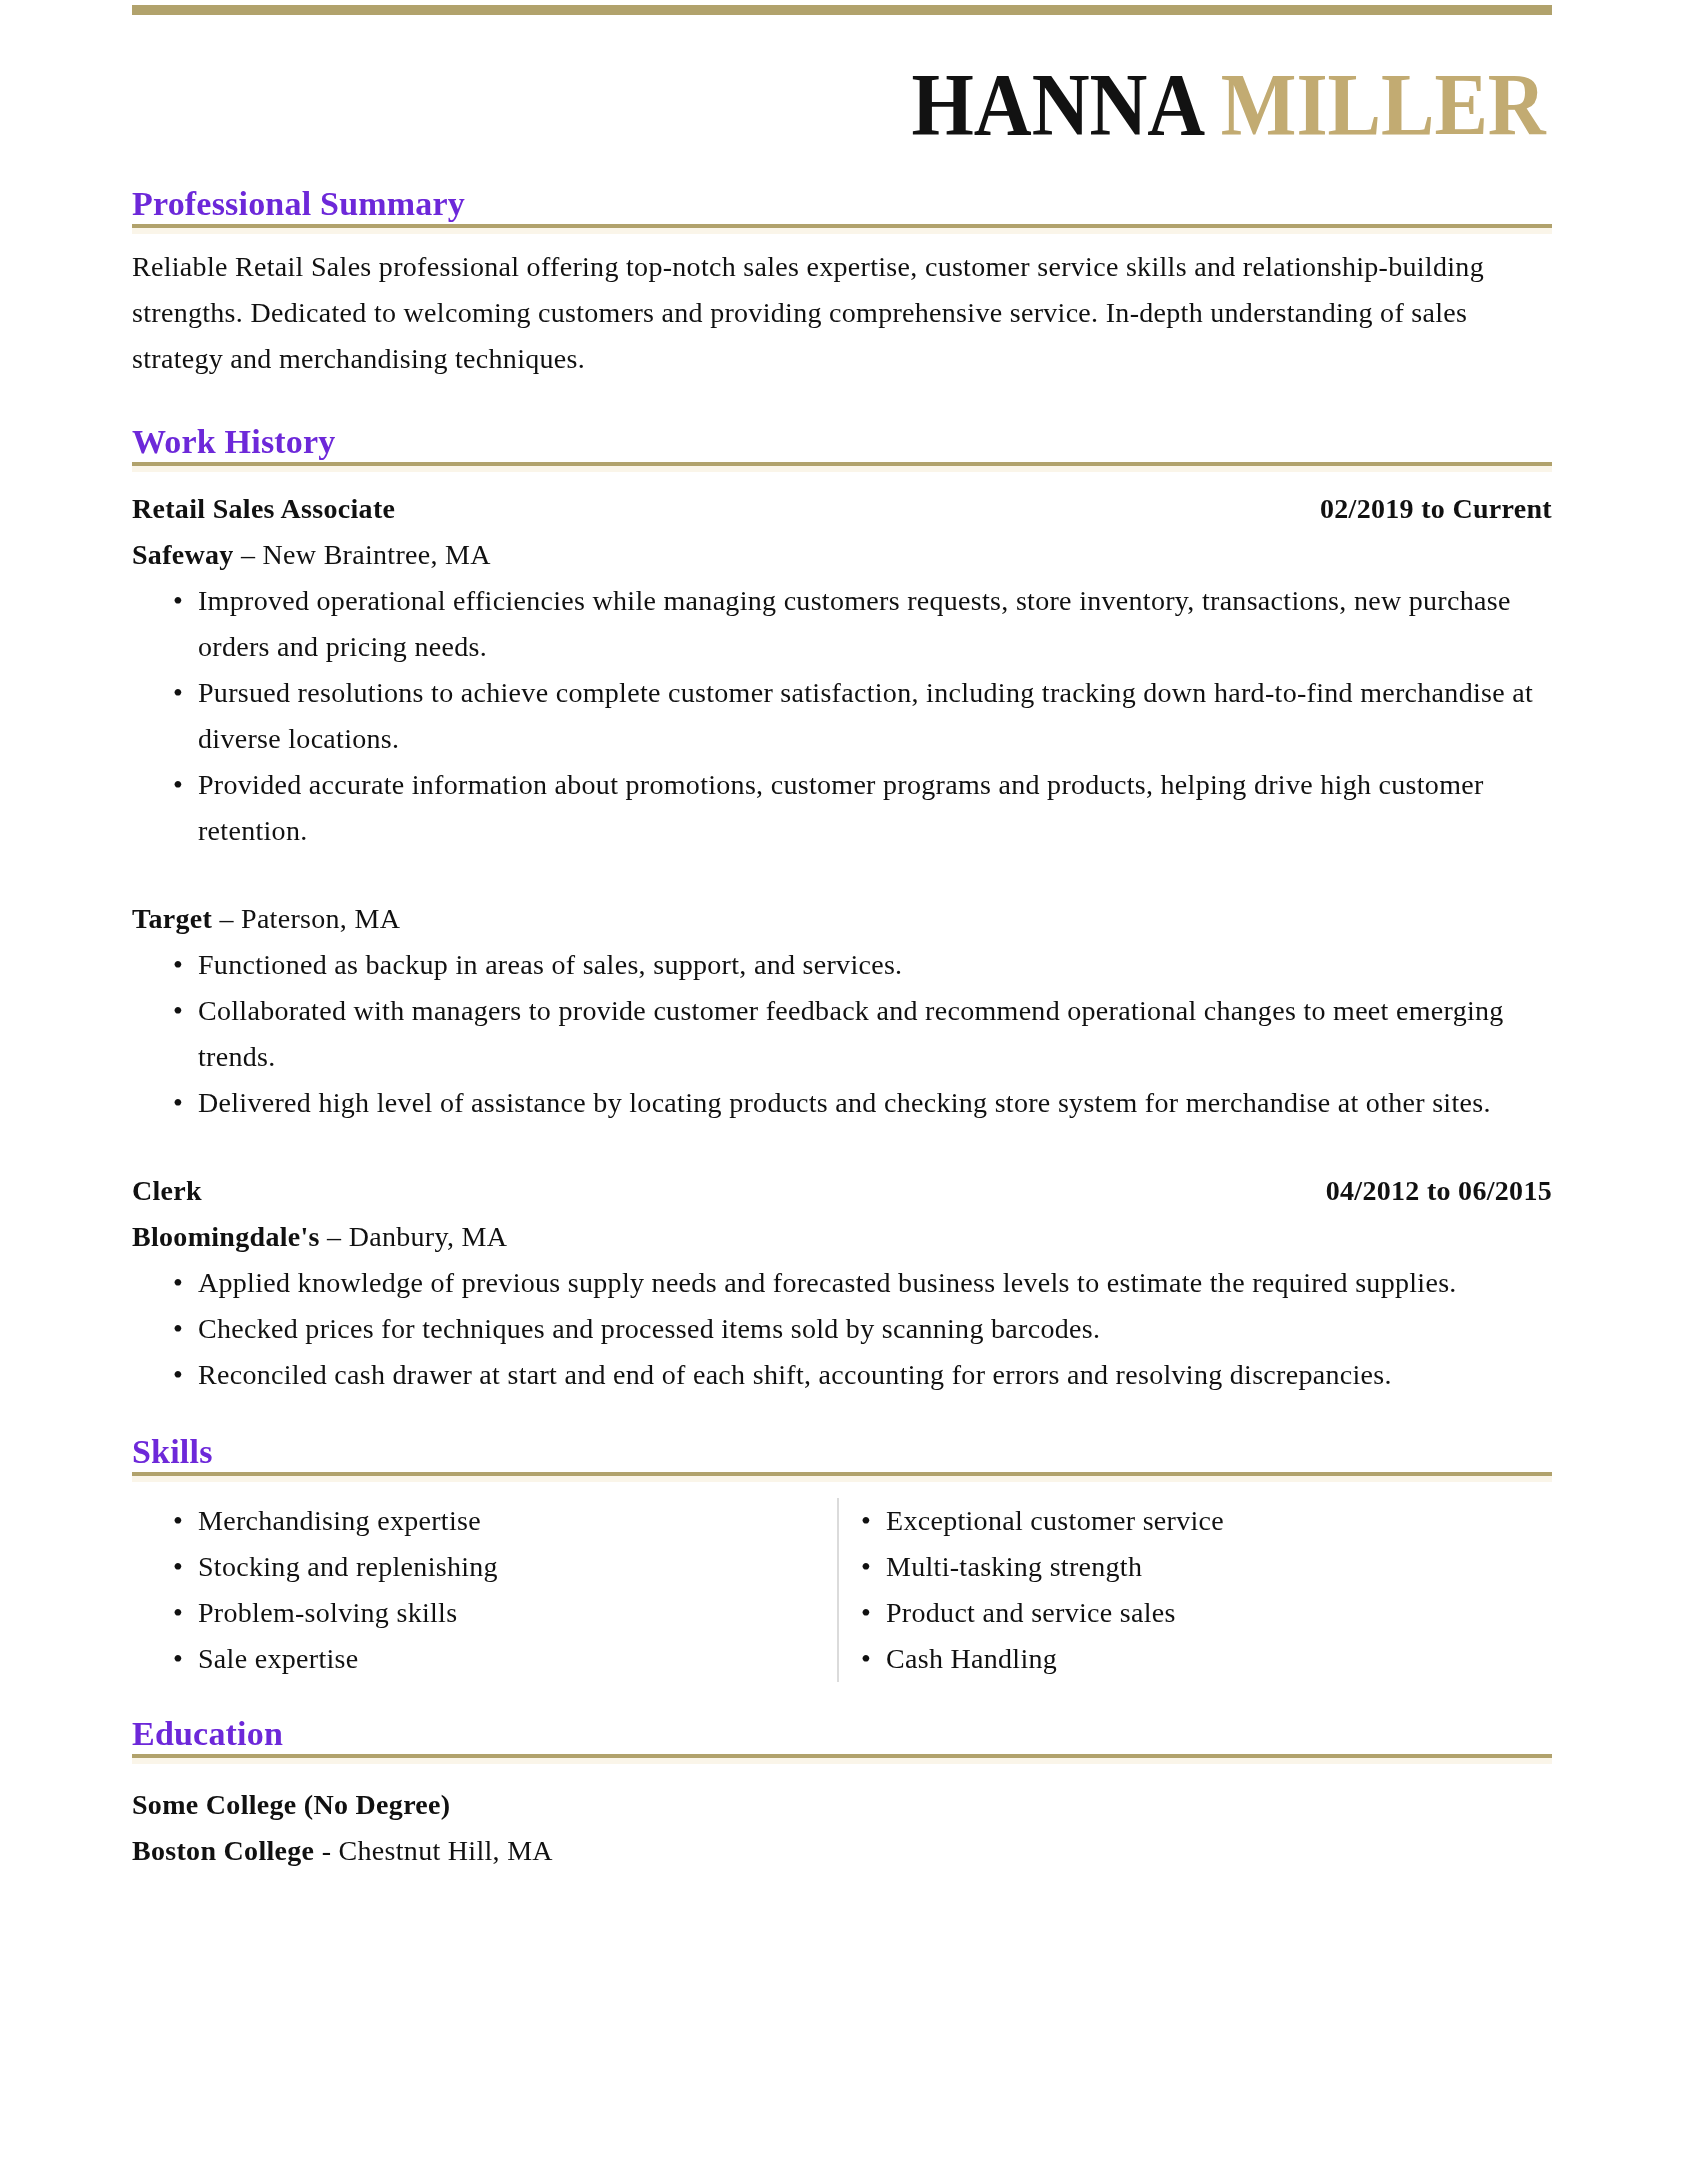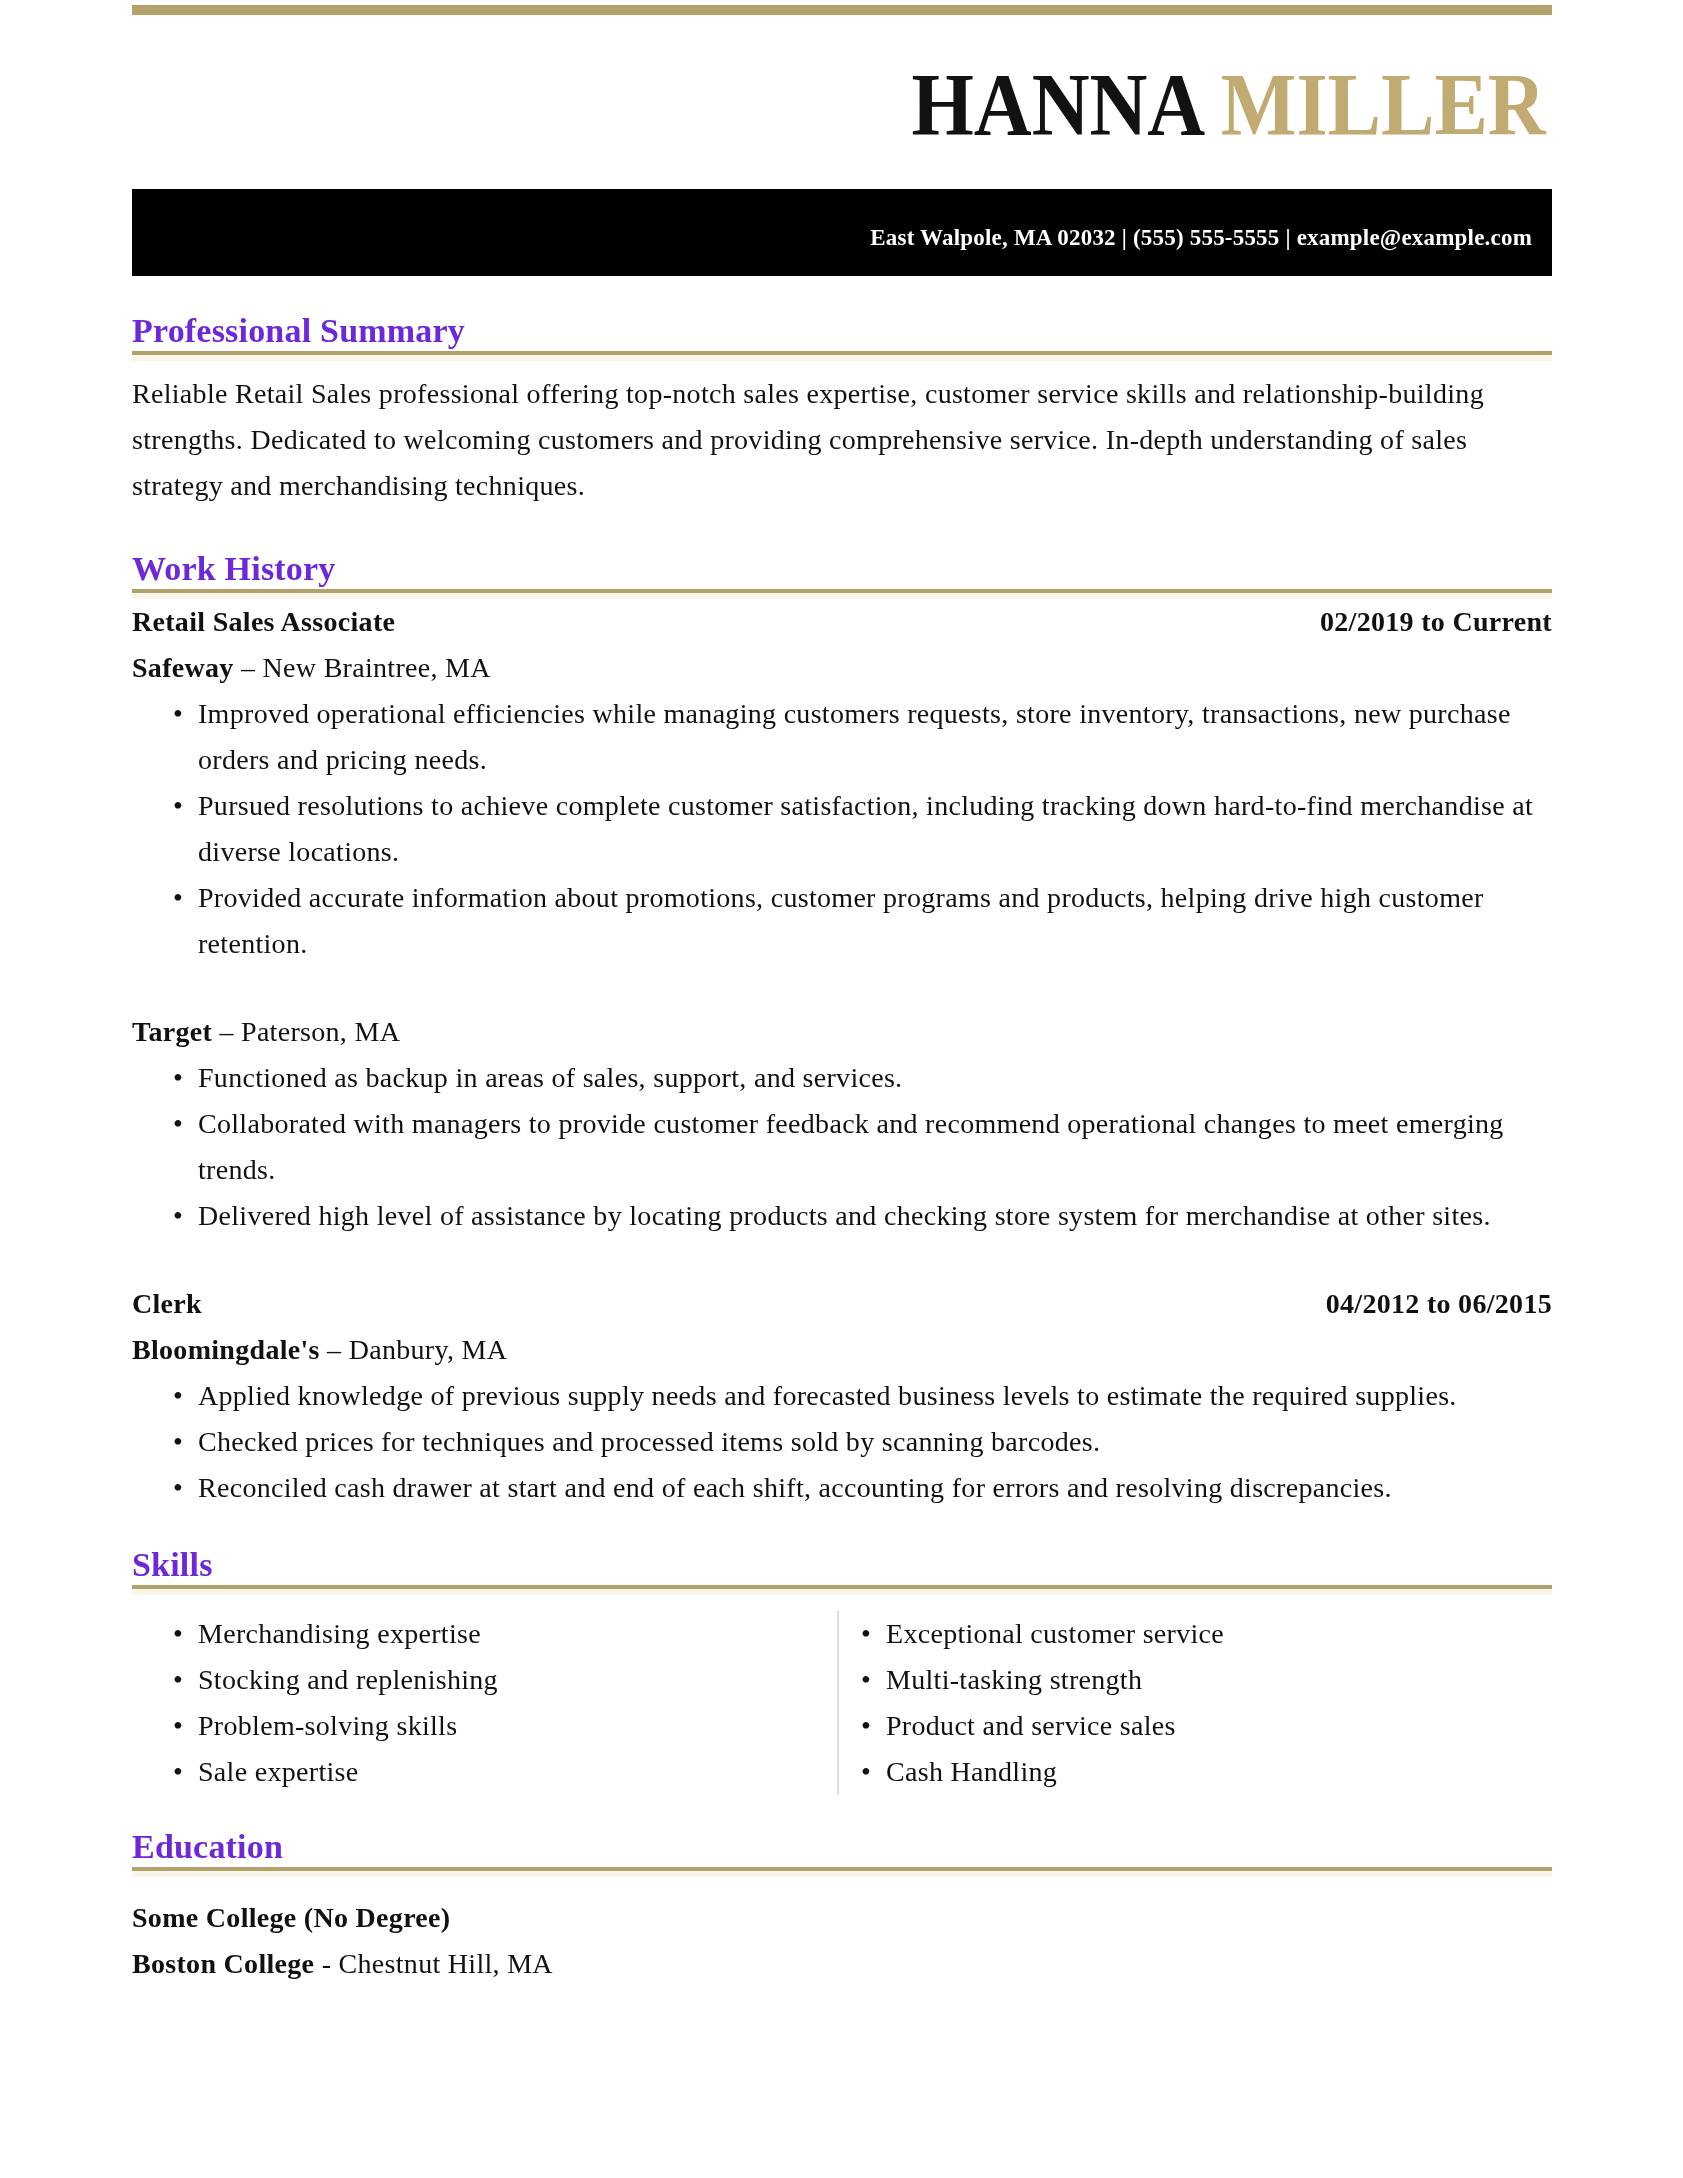--- a/index.html
+++ b/index.html
@@ -50,21 +50,21 @@
   h2.mt-education { margin-top:32px; }
   .sec-rule      { height:4px; background:var(--rule-gold,#B1A26C); }
   .sec-rule-tint { height:6px; background:var(--rule-tint,#FAF5E9); }
 
   
   .t26 { font-size:28px; line-height:46px; letter-spacing:0.3px; }
 
   p.summary { margin:10px 0 0 0; padding-right:40px; }
 
   
-  .jobs { }
+  .jobs { margin-top:14px; }
   .job + .job { margin-top:42px; }
   .job-row { display:flex; justify-content:space-between; align-items:baseline; }
   .job-title { font-weight:bold; }
   .job-dates { font-weight:bold; }
   .company { font-weight:bold; }
 
   ul.bullets { margin:0; padding:0 0 0 66px; list-style:none; }
   ul.bullets li { position:relative; }
   ul.bullets li::before {
     content:"\2022";
@@ -83,23 +83,20 @@
 </head>
 <body>
 
 <div class="page">
   <div class="content">
 
     <div class="top-accent-bar"></div>
 
     <h1 class="name"><span class="first">HANNA</span> <span class="last">MILLER</span></h1>
 
-    <div class="contact-bar">
-      <span>East Walpole, MA 02032 | (555) 555-5555 | example@example.com</span>
-    </div>
 
     <section>
       <h2 class="sec-title mt-summary">Professional Summary</h2>
       <div class="sec-rule"></div>
       <div class="sec-rule-tint"></div>
       <p class="summary t26">Reliable Retail Sales professional offering top-notch sales expertise, customer service skills and relationship-building strengths. Dedicated to welcoming customers and providing comprehensive service. In-depth understanding of sales strategy and merchandising techniques.</p>
     </section>
 
     <section>
       <h2 class="sec-title mt-work">Work History</h2>

